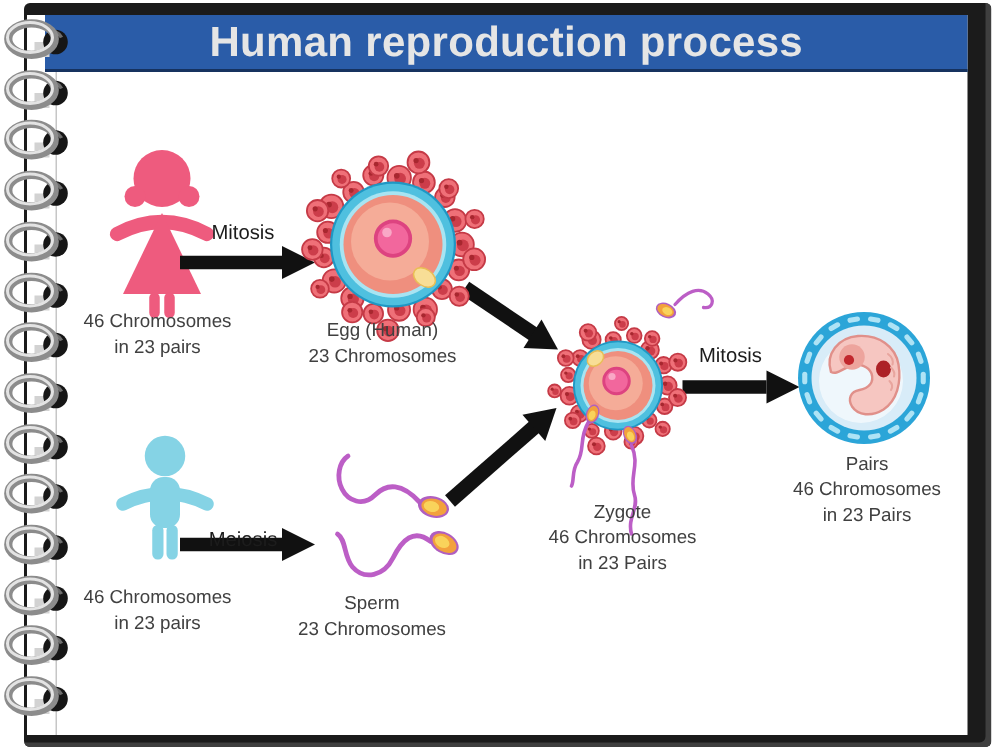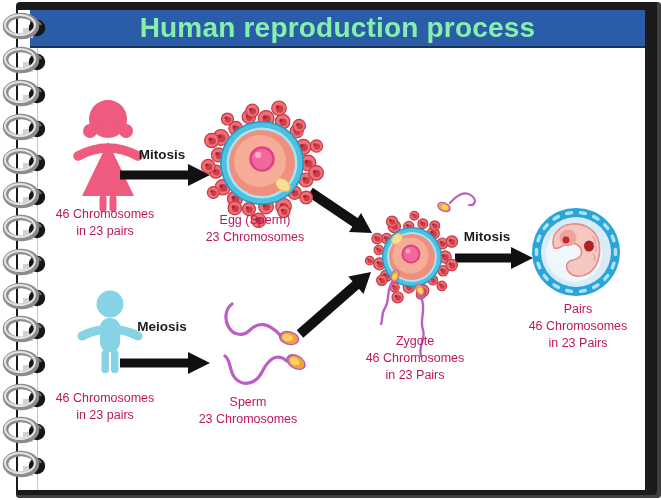--- a/index.html
+++ b/index.html
@@ -5,24 +5,24 @@
   html,body{margin:0;padding:0;background:#fff;}
   .canvas{position:relative;width:661px;height:500px;overflow:hidden;background:#fff;
           font-family:"Liberation Sans",sans-serif;}
   .cover{position:absolute;left:16px;top:2px;width:645px;height:496px;background:#1b1b1b;
          border-radius:4px;box-shadow:inset -4px -3px 0 #3f3f3f;}
   .page{position:absolute;left:18px;top:10px;width:627px;height:480px;background:#ffffff;}
   .page-edge-line{position:absolute;left:37px;top:10px;width:1px;height:480px;background:#c6c6c6;}
   .banner{position:absolute;left:30px;top:10px;width:615px;height:38px;
           background:var(--banner-blue,#2A5CA8);display:flex;align-items:center;justify-content:center;
           border-bottom:2px solid #16325f;box-sizing:border-box;}
-  .banner h1{margin:16px;color:#86efac;font-size:28px;font-weight:bold;letter-spacing:0.2px;}
+  .banner h1{margin:16px;color:#e5e5e5;font-size:28px;font-weight:bold;letter-spacing:0.2px;}
   .art{position:absolute;left:0;top:0;}
-  .cap{position:absolute;text-align:center;font-size:12.5px;line-height:1.35;color:#be185d;}
-  .proc{position:absolute;text-align:center;font-size:13.5px;color:#1c1c1c;font-weight:bold;}
+  .cap{position:absolute;text-align:center;font-size:12.5px;line-height:1.35;color:#404040;}
+  .proc{position:absolute;text-align:center;font-size:13.5px;color:#1c1c1c;}
   .rings{position:absolute;left:0;top:0;width:52px;height:500px;}
   .ring{position:absolute;left:2px;width:50px;height:29px;}
 </style>
 </head>
 <body>
 
 <div class="canvas">
 
   <div class="cover"></div>
   <div class="page"></div>
@@ -318,29 +318,29 @@
       <circle cx="-2" cy="2" r="28" fill="#ffffff" opacity="0.6"></circle>
       <path d="M-22,-4 C-26,-16 -17,-27 -4,-28 C10,-29 21,-21 23,-9 C25,3 22,15 13,21 C5,26 -4,25 -8,19 C-11,14 -9,9 -3,8 C3,7 7,3 5,-3 C3,-8 -3,-10 -9,-8 C-15,-6 -18,-2 -22,-4 Z" fill="#F6C6C1" stroke="#E0908A" stroke-width="1.6"></path>
       <circle cx="-8" cy="-14" r="8.5" fill="#EDA49D"></circle>
       <circle cx="-10" cy="-12" r="3.4" fill="#C1272D"></circle>
       <ellipse cx="13" cy="-6" rx="5" ry="5.6" fill="#AD2227"></ellipse>
       <path d="M16,-16 q4,3 3,7 M18,-7 q3,3 2,6 M17,2 q3,3 1,6" fill="none" stroke="#E8A59E" stroke-width="1.4" stroke-linecap="round"></path>
     </g>
   </svg>
 
   <div class="proc" style="left:120px;top:147px;width:84px;">Mitosis</div>
-  <div class="proc" style="left:120px;top:319px;width:84px;">Meiosis</div>
+  <div class="proc" style="left:120px;top:352px;width:84px;">Meiosis</div>
   <div class="proc" style="left:447px;top:229px;width:80px;">Mitosis</div>
 
   <div class="cap" style="left:30px;top:206px;width:150px;">
     <div>46 Chromosomes</div>
     <div>in 23 pairs</div>
   </div>
   <div class="cap" style="left:180px;top:212px;width:150px;">
-    <div>Egg (Sperm)</div>
+    <div>Egg (Human)</div>
     <div>23 Chromosomes</div>
   </div>
   <div class="cap" style="left:30px;top:390px;width:150px;">
     <div>46 Chromosomes</div>
     <div>in 23 pairs</div>
   </div>
   <div class="cap" style="left:173px;top:394px;width:150px;">
     <div>Sperm</div>
     <div>23 Chromosomes</div>
   </div>

